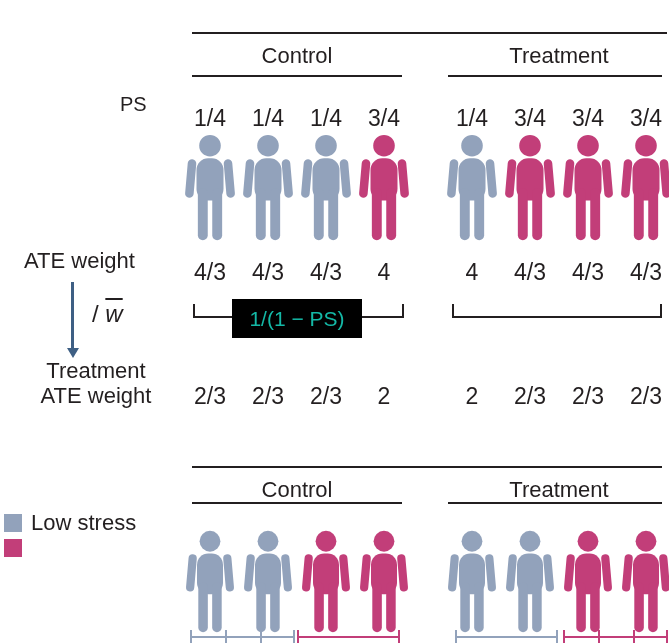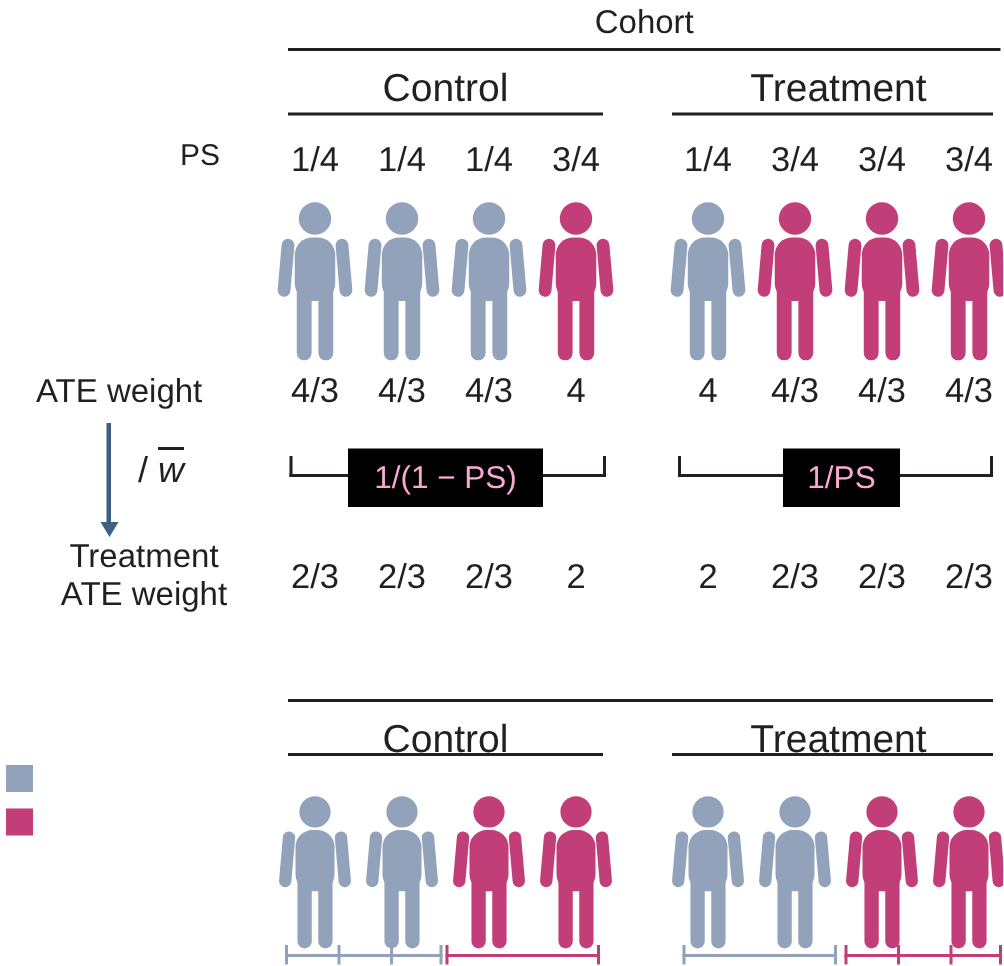--- a/index.html
+++ b/index.html
@@ -3,29 +3,29 @@
 <meta charset="utf-8">
 <style>
   html,body{margin:0;padding:0;background:#ffffff;}
   .fig{
     position:relative;width:669px;height:644px;background:#ffffff;overflow:hidden;
     font-family:"Liberation Sans", sans-serif;color:#231f20;
   }
   .abs{position:absolute;}
   .title{font-size:22px;text-align:center;}
   .hline{position:absolute;height:1.5px;background:#231f20;}
-  .grp-header{position:absolute;width:232px;text-align:center;font-size:26px;}
+  .grp-header{position:absolute;width:232px;text-align:center;font-size:22px;}
   .label{font-size:22px;}
-  .row{position:absolute;width:232px;display:flex;}
+  .row{position:absolute;width:232px;display:flex;margin-top:12px;}
   .row .cell{width:58px;text-align:center;font-size:23px;}
   .prow{position:absolute;width:232px;display:flex;}
   .prow .pcell{width:58px;display:flex;justify-content:center;align-items:flex-start;}
   .person{display:block;}
   .formula-box{
-    position:absolute;background:#000000;color:#f9a8d4;display:flex;
+    position:absolute;background:#000000;color:#14b8a6;display:flex;
     align-items:center;justify-content:center;font-size:21px;height:39px;
   }
   .arrow-line{position:absolute;width:2.5px;background:#3e5f84;}
   .arrow-head{
     position:absolute;width:0;height:0;
     border-left:6px solid transparent;border-right:6px solid transparent;
     border-top:10px solid #3e5f84;
   }
   .wbar-wrap{position:absolute;font-size:24px;}
   .wbar{font-style:italic;text-decoration:overline;}
@@ -52,21 +52,20 @@
         <circle cx="30" cy="13" r="12"></circle>
         <rect x="15" y="27" width="30" height="47" rx="13"></rect>
         <rect x="5.5" y="28" width="9.5" height="43" rx="4.75" transform="rotate(5 10 30)"></rect>
         <rect x="45" y="28" width="9.5" height="43" rx="4.75" transform="rotate(-5 50 30)"></rect>
         <rect x="16.5" y="60" width="11" height="58" rx="5.5"></rect>
         <rect x="32.5" y="60" width="11" height="58" rx="5.5"></rect>
       </g>
     </defs>
   </svg>
 
-  <div class="abs title" style="left:192px;top:2px;width:475px;">Cohort</div>
   <div class="hline" style="left:192px;top:32px;width:475px;"></div>
 
   <div class="grp-header" style="left:181px;top:43px;">Control</div>
   <div class="hline" style="left:192px;top:75px;width:210px;"></div>
 
   <div class="grp-header" style="left:443px;top:43px;">Treatment</div>
   <div class="hline" style="left:448px;top:75px;width:214px;"></div>
 
   <div class="abs" style="left:120px;top:93px;width:57px;text-align:left;font-size:20px;">PS</div>
   <div class="row" style="left:181px;top:93px;">
@@ -150,21 +149,20 @@
       <div class="mtickl"></div>
       <div class="mtickr"></div>
   </div>
   <div class="formula-box" style="left:232px;top:299px;width:130px;">1/(1 − PS)</div>
 
   <div class="mid-bracket" style="left:452px;top:304px;width:210px;">
     <div class="mline"></div>
       <div class="mtickl"></div>
       <div class="mtickr"></div>
   </div>
-  <div class="formula-box" style="left:522px;top:299px;width:78px;">1/PS</div>
 
   <div class="norm-label" style="left:23px;top:358px;width:146px;">
     <div>Treatment</div>
     <div>ATE weight</div>
   </div>
   <div class="row" style="left:181px;top:371px;">
       <span class="cell">2/3</span>
       <span class="cell">2/3</span>
       <span class="cell">2/3</span>
       <span class="cell">2</span>
@@ -179,20 +177,21 @@
   <div class="hline" style="left:192px;top:466px;width:470px;"></div>
 
   <div class="grp-header" style="left:181px;top:477px;">Control</div>
   <div class="hline" style="left:192px;top:502px;width:210px;"></div>
 
   <div class="grp-header" style="left:443px;top:477px;">Treatment</div>
   <div class="hline" style="left:448px;top:502px;width:214px;"></div>
 
   <div class="legend-item" style="left:4px;top:510px;">
     <span class="legend-swatch" style="background: rgb(146, 162, 187);"></span>
+    <span class="legend-text">Low stress</span>
   </div>
   <div class="legend-item" style="left:4px;top:539px;">
     <span class="legend-swatch" style="background: rgb(194, 62, 121);"></span>
   </div>
 
   <div class="prow" style="left:181px;top:530px;">
       <span class="pcell">
         <svg class="person" width="52" height="104" viewBox="0 0 60 120">
           <use href="#person-shape" fill="#92a2bb"></use>
         </svg>

